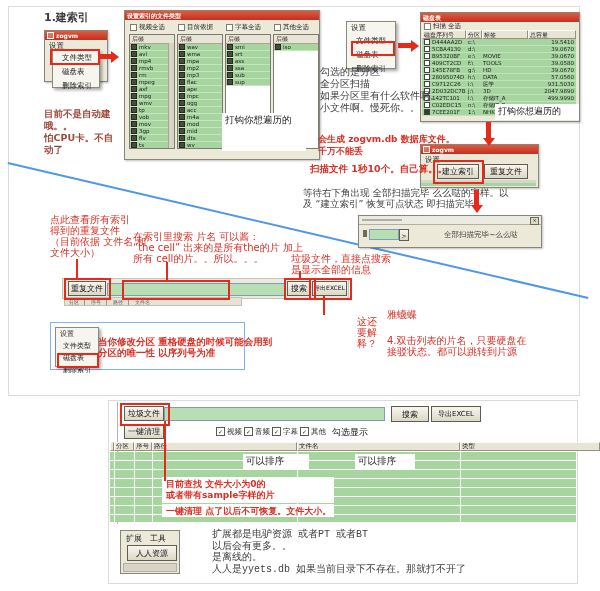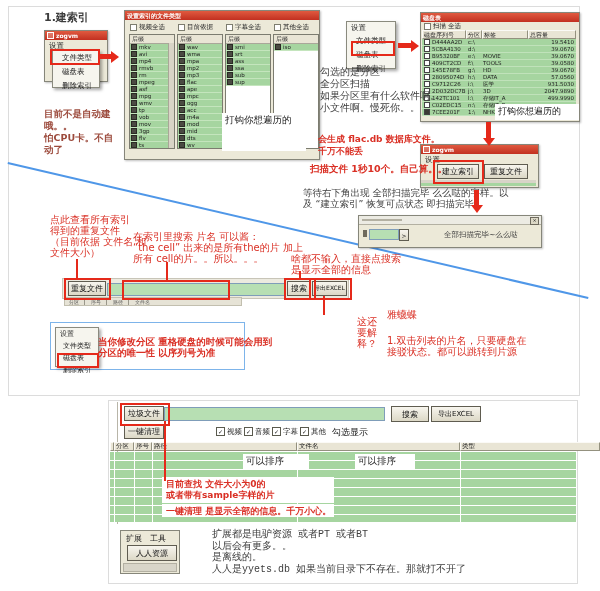--- a/index.html
+++ b/index.html
@@ -387,21 +387,21 @@
         <span class="csize"></span>
       </div>
     </div>
   <div class="tip" style="left:495px;top:104px;width:78px;height:12px;font-size:9px;">打钩你想遍历的</div>
 
   <div class="note dark" style="left:320px;top:66px;font-size:10px;line-height:12px;">勾选的是分区
 全分区扫描
 如果分区里有什么软件啊。
 小文件啊。慢死你。。</div>
   <div class="arr-d" style="left:486px;top:122px;height:16px;"></div>
-  <div class="note red bold" style="left:318px;top:133px;font-size:9px;line-height:12px;">会生成 flac.db 数据库文件。
+  <div class="note red bold" style="left:318px;top:133px;font-size:9px;line-height:12px;">会生成 zogvm.db 数据库文件。
 千万不能丢</div>
 
   <div class="win" style="left:420px;top:144px;width:117px;height:42px;">
     <div class="tb">
       <span class="tbi"></span>
       <span>zogvm</span>
     </div>
     <div class="menurow">设置</div>
   </div>
   <div class="btn" style="left:437px;top:164px;width:40px;height:13px;">建立索引</div>
@@ -428,21 +428,21 @@
 
   <div class="note red" style="left:50px;top:214px;">点此查看所有索引
 得到的重复文件
 （目前依据 文件名 和
 文件大小）</div>
   <div class="rline" style="left:76px;top:259px;width:2px;height:21px;"></div>
   <div class="note red" style="left:133px;top:231px;">在索引里搜索 片名 可以酱：
 “the cell” 出来的是所有the的片 加上
 所有 cell的片。。所以。。。</div>
   <div class="rline" style="left:166px;top:262px;width:2px;height:18px;"></div>
-  <div class="note red" style="left:291px;top:253px;">啥都不输入，直接点搜索
+  <div class="note red" style="left:291px;top:253px;">垃圾文件，直接点搜索
 是显示全部的信息</div>
   <div class="rline" style="left:299px;top:271px;width:2px;height:9px;"></div>
 
   <div class="strip" style="left:62px;top:278px;width:285px;height:19px;"></div>
   <div class="btn" style="left:68px;top:281px;width:36px;height:13px;">重复文件</div>
   <div class="ginput" style="left:107px;top:283px;width:176px;height:11px;z-index:3;"></div>
   <div class="btn" style="left:287px;top:281px;width:22px;height:13px;">搜索</div>
   <div class="btn" style="left:312px;top:281px;width:33px;height:13px;font-size:6px;">导出EXCEL</div>
   <div class="rbox" style="left:64px;top:278px;width:43px;height:18px;"></div>
   <div class="rbox" style="left:122px;top:280px;width:104px;height:16px;"></div>
@@ -452,21 +452,21 @@
     <span>分区</span>
       <span>序号</span>
       <span>路径</span>
       <span style="border:none;">文件名</span>
   </div>
   <div class="rline" style="left:323px;top:296px;width:2px;height:19px;"></div>
   <div class="note red" style="left:357px;top:316px;">这还
 要解
 释？</div>
   <div class="note red" style="left:387px;top:309px;">雅蠛蝶</div>
-  <div class="note red" style="left:387px;top:335px;">1.双击列表的片名，只要硬盘在
+  <div class="note red" style="left:387px;top:335px;">4.双击列表的片名，只要硬盘在
 接驳状态。都可以跳转到片源</div>
 
   <div class="bluebox" style="left:50px;top:322px;width:193px;height:46px;"></div>
   <div class="popup" style="left:55px;top:327px;width:42px;height:38px;">
     <div class="pophdr" style="font-size:7px;">设置</div>
     <div class="mi" style="font-size:7px;padding:1px 3px 1px 7px;">文件类型</div>
     <div class="mi" style="font-size:7px;padding:1px 3px 1px 7px;">磁盘表</div>
     <div class="mi" style="font-size:7px;padding:1px 3px 1px 7px;">删除索引</div>
   </div>
   <div class="rbox" style="left:57px;top:353px;width:38px;height:11px;"></div>
@@ -501,21 +501,21 @@
   <div class="vline" style="left:152px;top:452px;height:70px;"></div>
   <div class="vline" style="left:297px;top:452px;height:70px;"></div>
   <div class="vline" style="left:460px;top:452px;height:70px;"></div>
   <div class="tip" style="left:243px;top:454px;width:60px;height:11px;">可以排序</div>
   <div class="tip" style="left:355px;top:454px;width:54px;height:11px;">可以排序</div>
   <div class="rline" style="left:164px;top:421px;width:2px;height:60px;"></div>
   <div class="patch" style="left:162px;top:477px;width:172px;height:26px;"></div>
   <div class="note red bold" style="left:166px;top:479px;font-size:9px;z-index:5;">目前查找 文件大小为0的
 或者带有sample字样的片</div>
   <div class="patch" style="left:162px;top:504px;width:172px;height:13px;"></div>
-  <div class="note red bold" style="left:166px;top:506px;font-size:9px;z-index:5;">一键清理 是显示全部的信息。千万小心。</div>
+  <div class="note red bold" style="left:166px;top:506px;font-size:9px;z-index:5;">一键清理 点了以后不可恢复。文件大小。</div>
 
   <div class="win" style="left:120px;top:530px;width:58px;height:42px;box-shadow:none;">
     <div style="display:flex;gap:8px;font-size:8px;padding:2px 5px;color:#222;">
       <span>扩展</span>
       <span>工具</span>
     </div>
   </div>
   <div class="btn" style="left:127px;top:545px;width:48px;height:14px;z-index:4;">人人资源</div>
   <div style="position:absolute;left:123px;top:563px;width:52px;height:7px;background:#d8d5c8;border:1px solid #b3b0a2;z-index:3;"></div>
   <div class="note dark" style="left:212px;top:529px;line-height:11.5px;font-family:Liberation Mono, monospace;">扩展都是电驴资源 或者PT 或者BT

